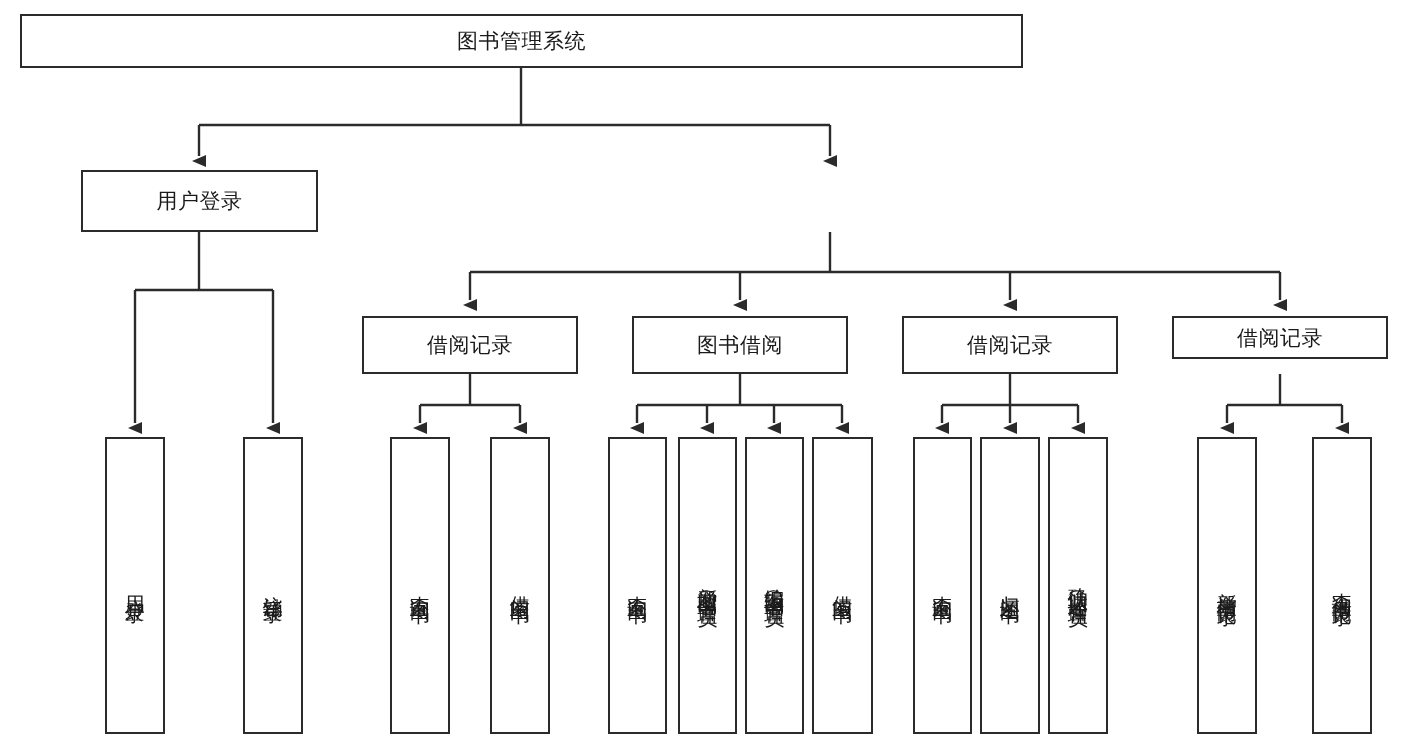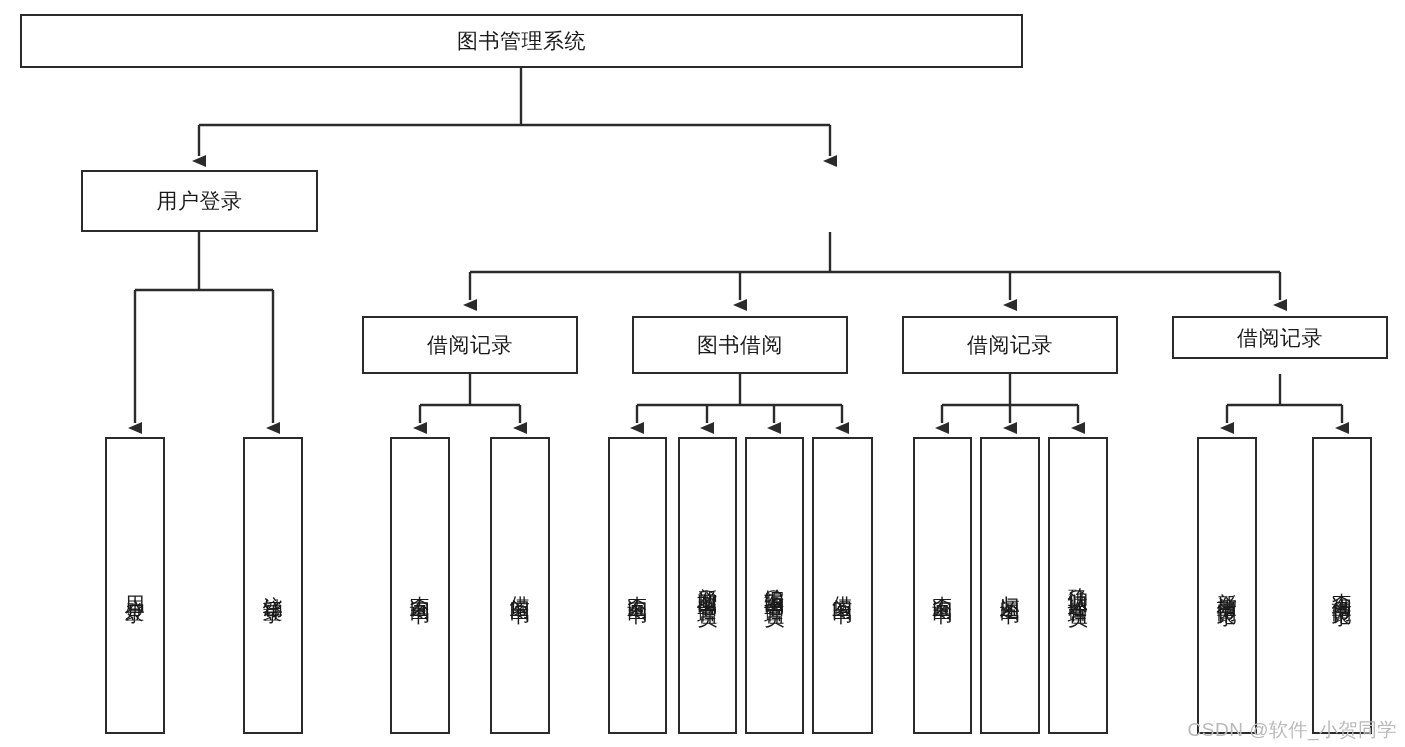--- a/index.html
+++ b/index.html
@@ -184,15 +184,14 @@
     <span class="vtext">确认归还（管理员）</span>
   </div>
 
   <div class="node v" style="left:1197px; top:437px; width:60px; height:297px;">
     <span class="vtext">新增借阅记录</span>
   </div>
   <div class="node v" style="left:1312px; top:437px; width:60px; height:297px;">
     <span class="vtext">查询借阅记录</span>
   </div>
 
-  <div id="watermark">CSDN @软件_小贺同学</div>
 
 </div>
 
 </body></html>

